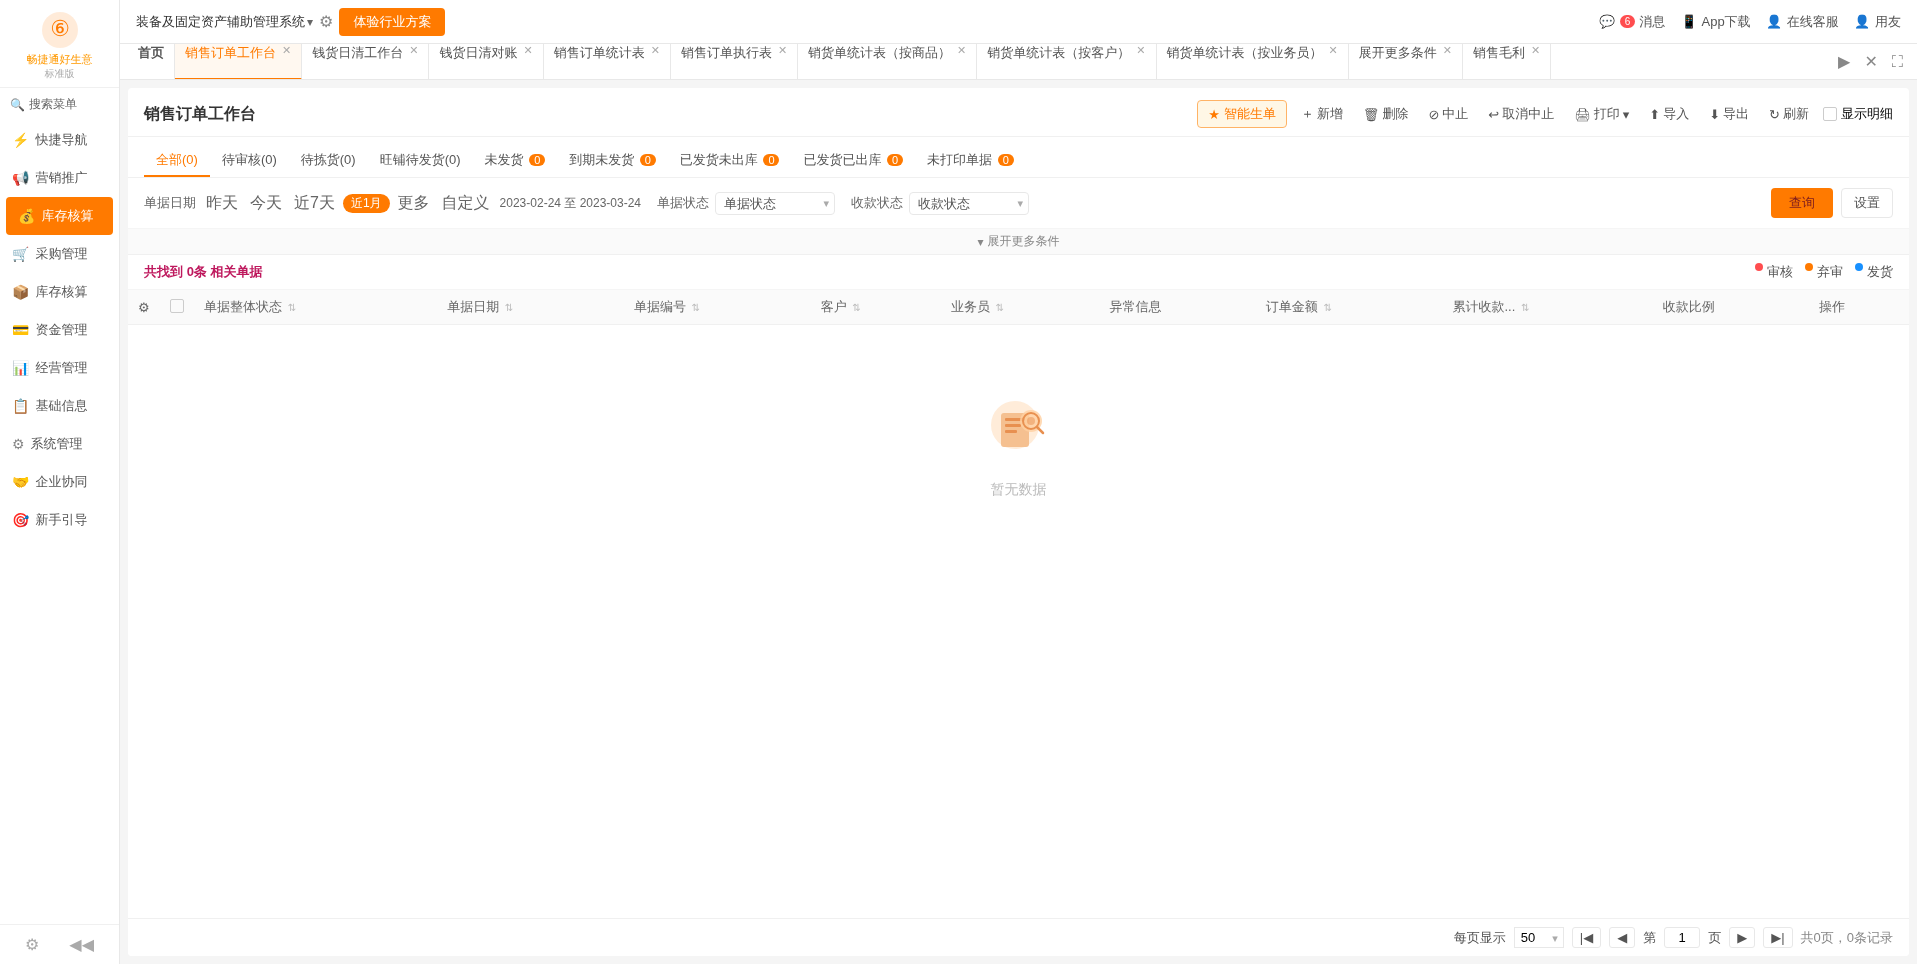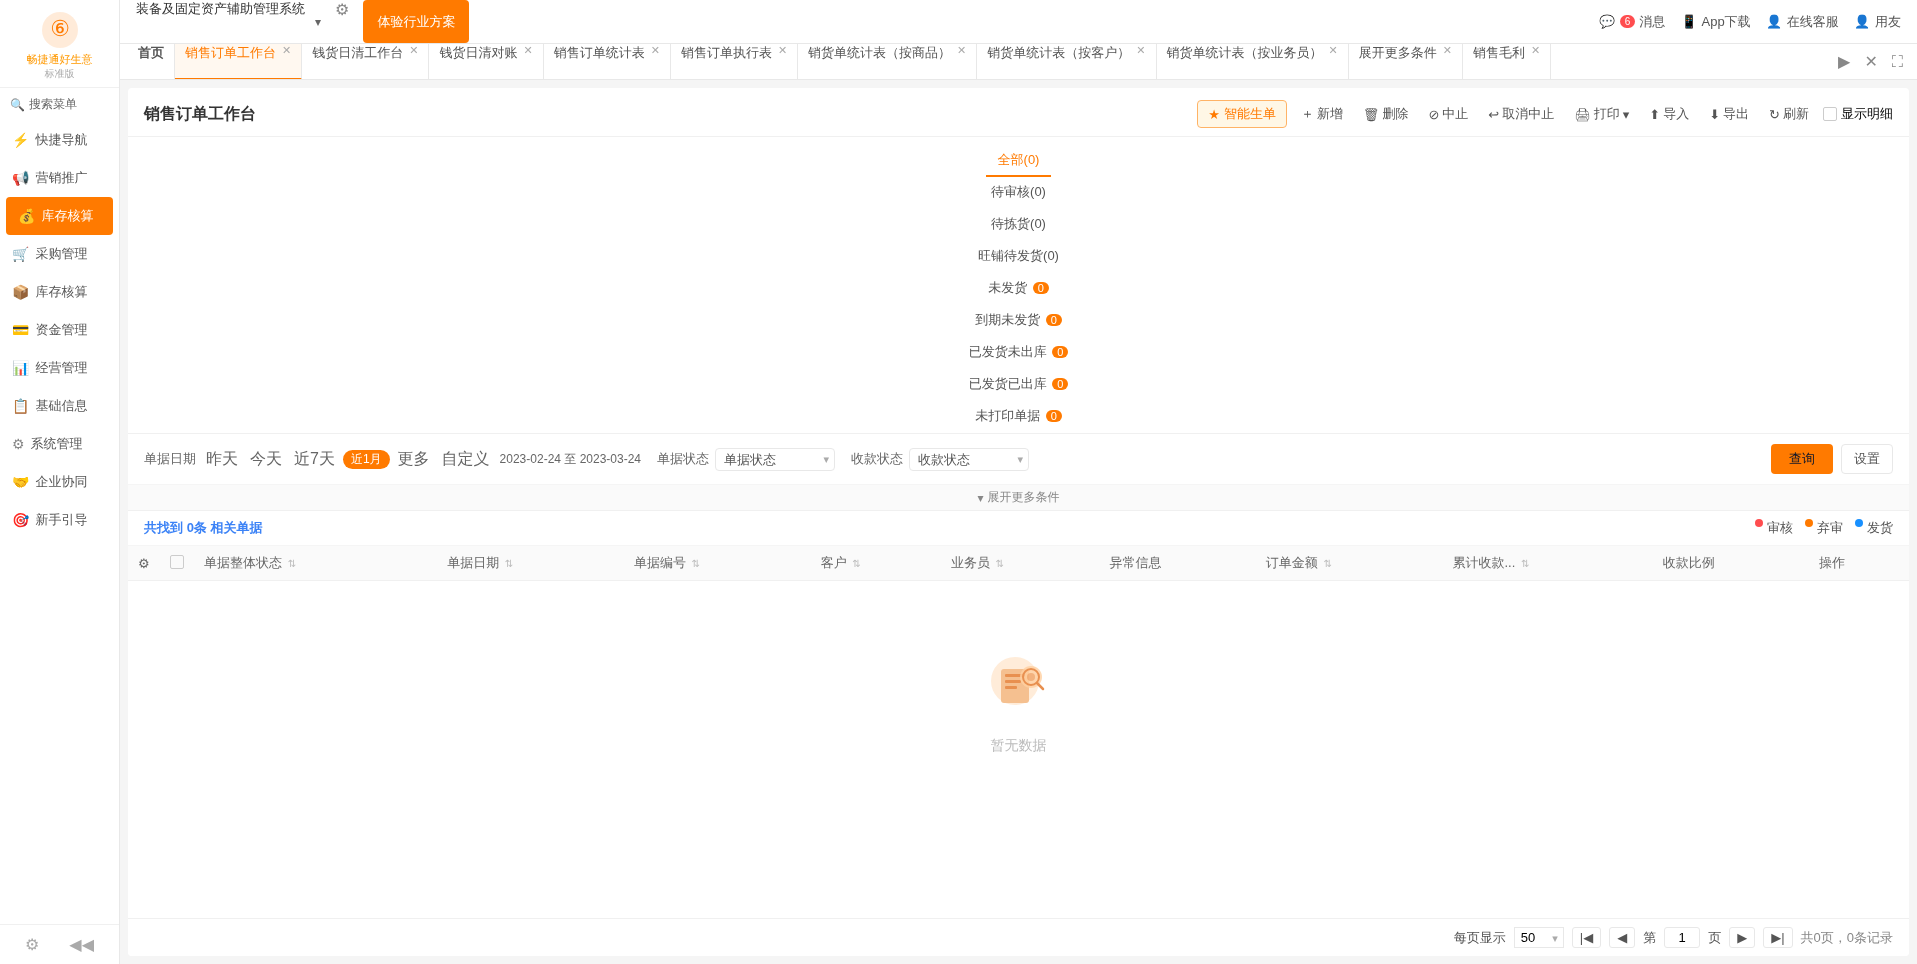--- a/index.html
+++ b/index.html
@@ -70,25 +70,26 @@
     .main {
       flex: 1;
       display: flex;
       flex-direction: column;
       overflow: hidden;
     }
 
     
     .top-header {
       display: flex;
+      align-items: center;
       padding: 0 16px;
       height: 44px;
       background: #fff;
       border-bottom: 1px solid #e8e8e8;
-      gap: 10px;
+      gap: 2px;
     }
     .system-title {
       font-size: 13px;
       color: #333;
       flex-shrink: 0;
     }
     .header-dropdown {
       font-size: 12px;
       color: #666;
       cursor: pointer;
@@ -252,21 +253,20 @@
     }
     .checkbox-display { width: 14px; height: 14px; border: 1px solid #ccc; border-radius: 2px; display: inline-block; }
 
     
     .sub-tabs {
       display: flex;
       align-items: center;
       padding: 8px 16px 0;
       gap: 0;
       border-bottom: 1px solid #f0f0f0;
-      flex-direction: column;
     }
     .sub-tab {
       padding: 6px 12px;
       font-size: 13px;
       color: #555;
       cursor: pointer;
       border-bottom: 2px solid transparent;
       white-space: nowrap;
     }
     .sub-tab.active { color: #ff7a00; border-bottom-color: #ff7a00; }
@@ -341,21 +341,21 @@
       position: absolute;
       right: 6px;
       top: 50%;
       transform: translateY(-50%);
       color: #aaa;
       font-size: 11px;
       pointer-events: none;
     }
     .btn-query {
       background: #ff7a00;
-      color: #0f172a;
+      color: #7f1d1d;
       border: none;
       border-radius: 4px;
       padding: 5px 18px;
       font-size: 13px;
       cursor: pointer;
     }
     .btn-settings-small {
       background: #fff;
       color: #555;
       border: 1px solid #e8e8e8;
@@ -386,21 +386,21 @@
     }
     .table-toolbar {
       display: flex;
       align-items: center;
       padding: 8px 16px;
       font-size: 13px;
       color: #666;
       border-bottom: 1px solid #f5f5f5;
     }
     .result-count { color: #333; }
-    .result-count span { color: #3b82f6; font-weight: bold; }
+    .result-count span { color: #be185d; font-weight: bold; }
     .table-top-actions {
       margin-left: auto;
       display: flex;
       align-items: center;
       gap: 12px;
       font-size: 13px;
     }
     .top-action-btn {
       display: flex;
       align-items: flex-start;

